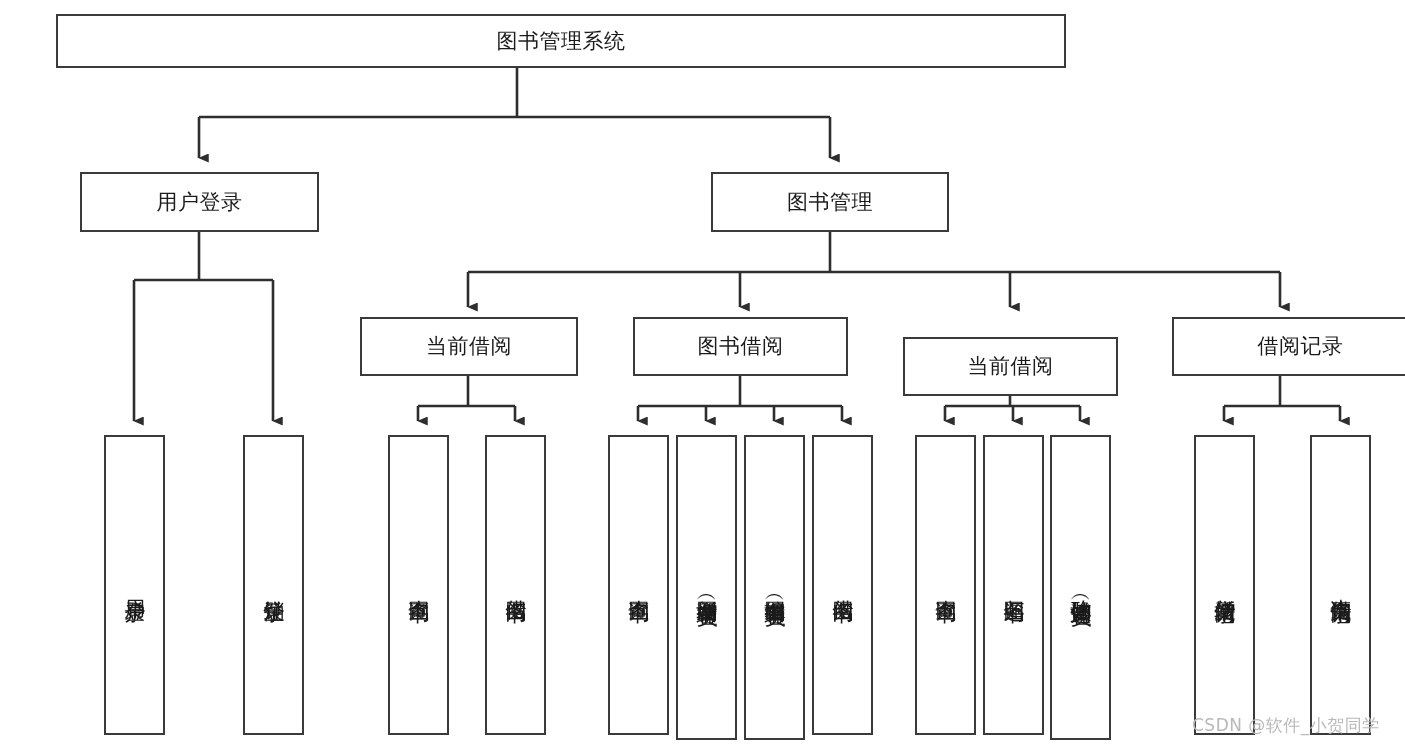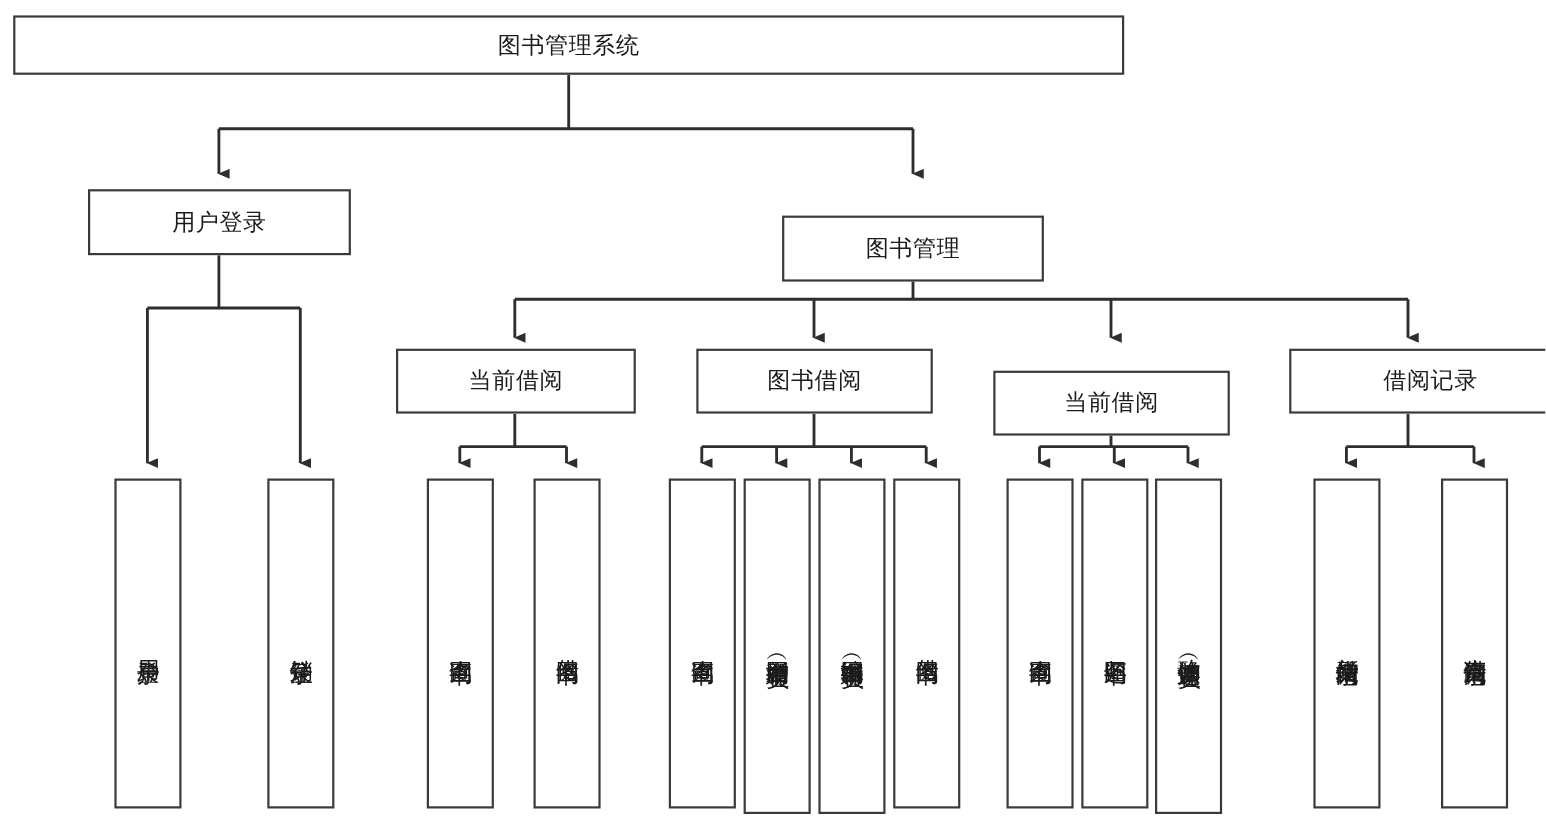--- a/index.html
+++ b/index.html
@@ -38,20 +38,21 @@
     text-orientation: upright;
     font-size: 21px;
     letter-spacing: 1px;
     padding-top: 4px;
     padding-bottom: 4px;
     justify-content: center;
     align-items: center;
   }
   .root {
     font-size: 23px;
+    margin-left: 44px;
   }
   svg.edges {
     position: absolute;
     left: 0;
     top: 0;
     width: 1405px;
     height: 747px;
     pointer-events: none;
   }
   .watermark {
@@ -113,21 +114,21 @@
       <path d="M 1280 376 L 1280 406"></path>
       <path d="M 1224 406 L 1340 406"></path>
       <path d="M 1224 406 L 1224 421" marker-end="url(#arrow)"></path>
       <path d="M 1340 406 L 1340 421" marker-end="url(#arrow)"></path>
     </g>
   </svg>
 
   <div class="node horiz root" style="left:12px; top:14px; width:1010px; height:54px;">图书管理系统</div>
 
   <div class="node horiz" style="left:80px; top:172px; width:239px; height:60px;">用户登录</div>
-  <div class="node horiz" style="left:711px; top:172px; width:238px; height:60px;margin-top:24px;">图书管理</div>
+  <div class="node horiz" style="left:711px; top:172px; width:238px; height:60px;">图书管理</div>
 
   <div class="node horiz" style="left:360px; top:317px; width:218px; height:59px;">当前借阅</div>
   <div class="node horiz" style="left:633px; top:317px; width:215px; height:59px;">图书借阅</div>
   <div class="node horiz" style="left:903px; top:317px; width:215px; height:59px;margin-top:20px;">当前借阅</div>
   <div class="node horiz" style="left:1172px; top:317px; width:257px; height:59px;">借阅记录</div>
 
   <div class="node vert" style="left:104px; top:435px; width:61px; height:300px;">用户登录</div>
   <div class="node vert" style="left:243px; top:435px; width:61px; height:300px;">注销登录</div>
 
   <div class="node vert" style="left:388px; top:435px; width:61px; height:300px;">查询图书</div>
@@ -138,14 +139,15 @@
   <div class="node vert" style="left:744px; top:435px; width:61px; height:305px;">编辑图书（管理员）</div>
   <div class="node vert" style="left:812px; top:435px; width:61px; height:300px;">借阅图书</div>
 
   <div class="node vert" style="left:915px; top:435px; width:61px; height:300px;">查询图书</div>
   <div class="node vert" style="left:983px; top:435px; width:61px; height:300px;">归还图书</div>
   <div class="node vert" style="left:1050px; top:435px; width:61px; height:305px;">确认归还（管理员）</div>
 
   <div class="node vert" style="left:1194px; top:435px; width:61px; height:300px;">新增借阅记录</div>
   <div class="node vert" style="left:1310px; top:435px; width:61px; height:300px;">查询借阅记录</div>
 
+  <div class="watermark" style="left:1192px; top:714px;">CSDN @软件_小贺同学</div>
 
 </div>
 
 </body></html>

